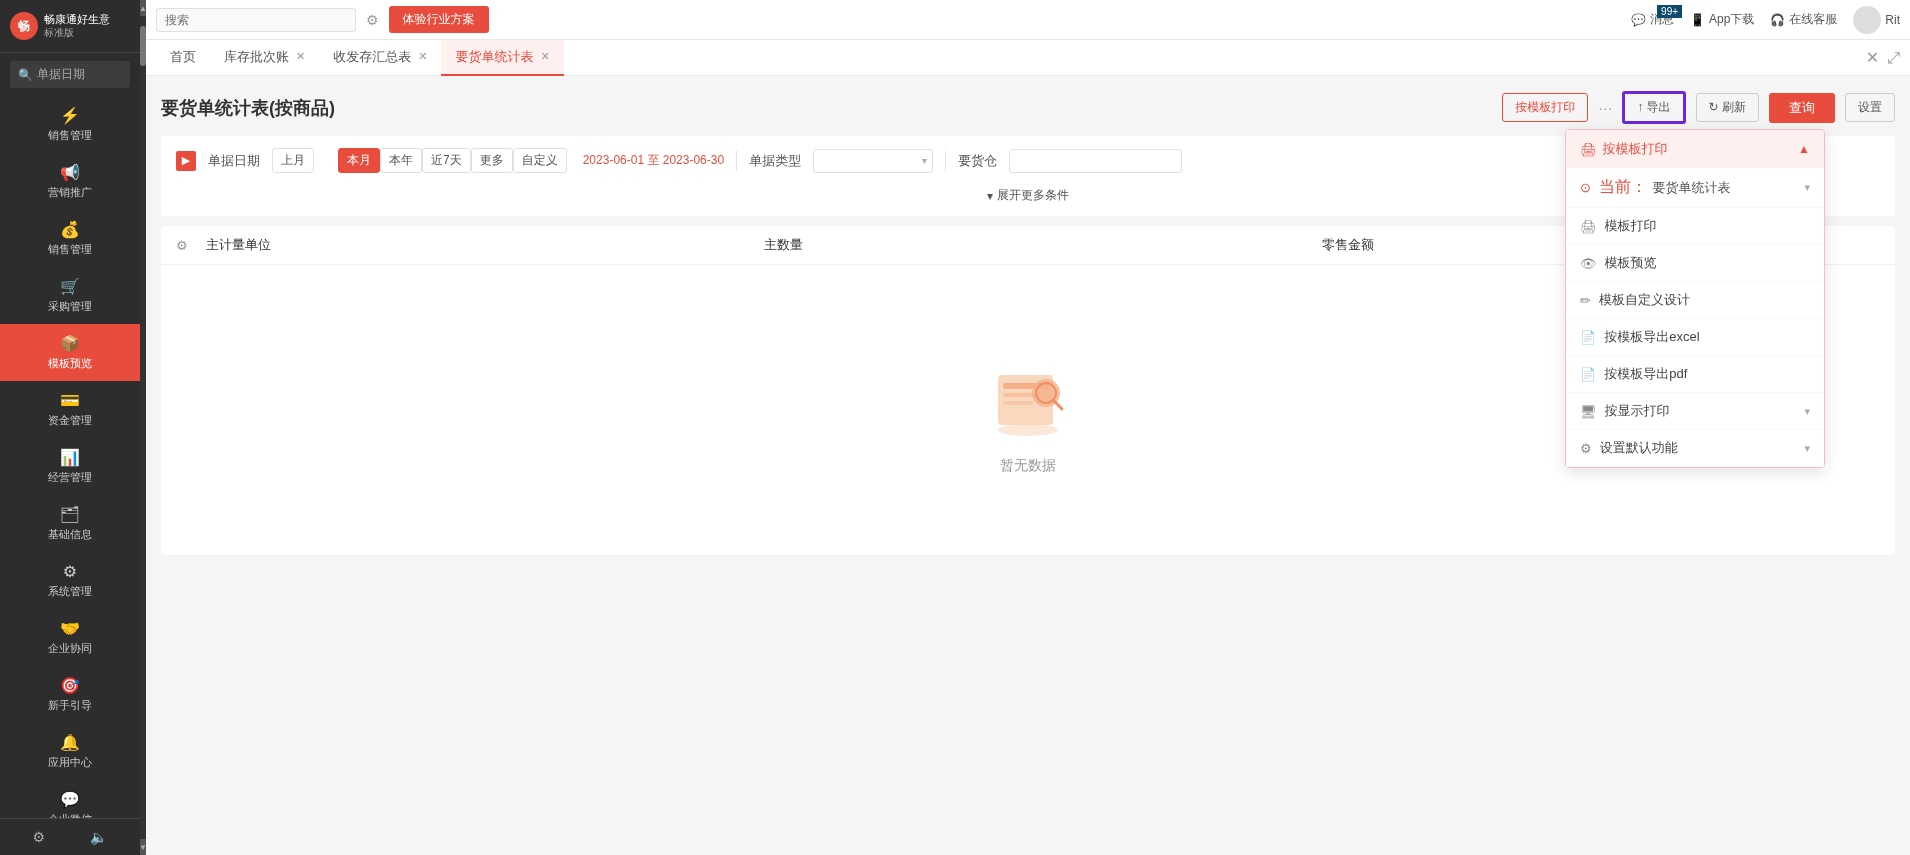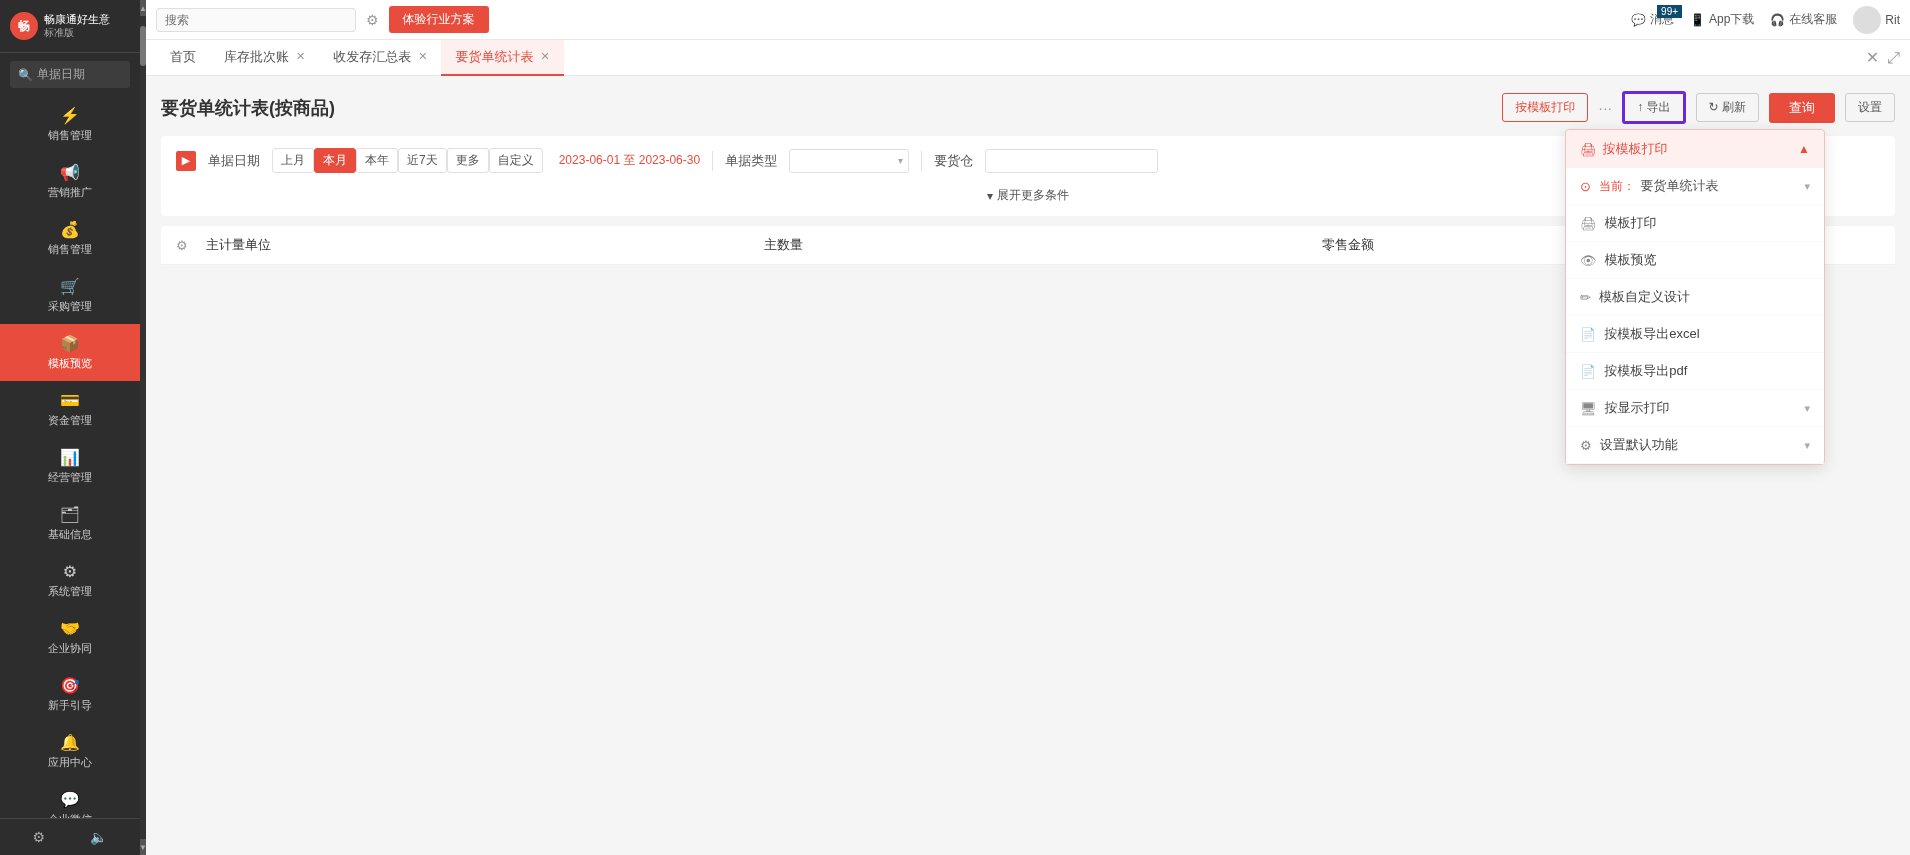--- a/index.html
+++ b/index.html
@@ -58,21 +58,21 @@
     .btn-refresh { background: none; border: 1px solid #ccc; color: #555; padding: 5px 12px; border-radius: 3px; font-size: 12px; cursor: pointer; }
     .btn-query { background: #e74c3c; color: white; border: none; padding: 6px 20px; border-radius: 3px; font-size: 13px; cursor: pointer; }
     .btn-settings-sm { background: none; border: 1px solid #ccc; color: #555; padding: 5px 12px; border-radius: 3px; font-size: 12px; cursor: pointer; }
 
     
     .filter-bar { background: #fff; border-radius: 4px; padding: 12px 15px; margin-bottom: 10px; }
     .filter-row { display: flex; align-items: center; gap: 12px; flex-wrap: wrap; }
     .filter-label { color: #555; font-size: 13px; white-space: nowrap; }
     .date-btns { display: flex; align-items: flex-start; }
     .date-btn { background: none; border: 1px solid #e0e0e0; color: #555; padding: 3px 8px; border-radius: 3px; font-size: 12px; cursor: pointer; }
-    .date-btn.active { background: #e74c3c; color: white; border-color: #e74c3c; }
+    .date-btn.active { background: #e74c3c; color: white; border-color: #e74c3c; margin-left: 24px; }
     .date-range { color: #e74c3c; font-size: 12px; margin-left: 4px; }
     .filter-divider { width: 1px; height: 20px; background: #e0e0e0; }
     .filter-select { border: 1px solid #e0e0e0; border-radius: 3px; padding: 4px 24px 4px 8px; font-size: 12px; color: #555; background: white; cursor: pointer; appearance: none; min-width: 120px; }
     .filter-input { border: 1px solid #e0e0e0; border-radius: 3px; padding: 4px 8px; font-size: 12px; color: #555; min-width: 120px; }
     .expand-btn { display: flex; align-items: center; gap: 4px; color: #555; font-size: 12px; cursor: pointer; background: none; border: none; margin: 8px auto 0; }
 
     
     .table-container { background: #fff; border-radius: 4px; }
     .table-header-row { display: flex; align-items: center; padding: 10px 15px; border-bottom: 1px solid #f0f0f0; }
     .col-settings { width: 30px; color: #999; cursor: pointer; }
@@ -85,21 +85,21 @@
     .empty-text { color: #999; font-size: 14px; }
 
     
     .dropdown-menu { position: absolute; top: 38px; right: 70px; background: white; border: 1px solid #f0c0c0; border-radius: 4px; box-shadow: 0 4px 16px rgba(0,0,0,0.12); width: 260px; z-index: 1000; }
     .dropdown-header { background: #fff0f0; padding: 10px 14px; display: flex; align-items: center; justify-content: space-between; border-radius: 4px 4px 0 0; }
     .dropdown-header-left { display: flex; align-items: center; gap: 6px; color: #e74c3c; font-size: 13px; font-weight: 500; }
     .dropdown-chevron { color: #e74c3c; cursor: pointer; font-size: 12px; }
     .dropdown-item { padding: 9px 14px; display: flex; align-items: center; gap: 8px; color: #444; font-size: 13px; cursor: pointer; border-bottom: 1px solid #f8f8f8; }
     .dropdown-item-arrow { margin-left: auto; color: #aaa; font-size: 11px; }
     .dropdown-item.has-current { color: #555; }
-    .current-label { color: #e74c3c; font-size: 12px; margin-right: 2px; }
+    .current-label { color: #e74c3c; font-size: 16px; margin-right: 2px; }
     .three-dots { color: #999; cursor: pointer; font-size: 14px; }
 
     
     .expand-icon { width: 20px; height: 20px; background: #e74c3c; color: white; border-radius: 2px; display: flex; align-items: center; justify-content: center; cursor: pointer; font-size: 11px; }
 
     .select-wrapper { position: relative; display: inline-flex; align-items: center; }
     .select-wrapper::after { content: '▾'; position: absolute; right: 6px; color: #aaa; pointer-events: none; font-size: 10px; }
   </style>
 </head>
 <body>
@@ -352,15 +352,28 @@
     </div>
 
     <div class="table-container">
       <div class="table-header-row">
         <div class="col-settings">⚙</div>
         <div class="col-unit">主计量单位</div>
         <div class="col-qty">主数量</div>
         <div class="col-amount">零售金额</div>
       </div>
 
+      <div class="empty-state">
+        <svg class="empty-icon" viewBox="0 0 100 100">
+          <ellipse cx="50" cy="85" rx="30" ry="6" fill="#f5c5a0" opacity="0.4"></ellipse>
+          <rect x="20" y="30" width="55" height="50" rx="4" fill="#f9d8be"></rect>
+          <rect x="25" y="38" width="45" height="6" rx="2" fill="#f5b08a"></rect>
+          <rect x="25" y="48" width="35" height="4" rx="2" fill="#f5b08a" opacity="0.6"></rect>
+          <rect x="25" y="56" width="30" height="4" rx="2" fill="#f5b08a" opacity="0.4"></rect>
+          <circle cx="68" cy="48" r="14" fill="#f5b08a" opacity="0.8"></circle>
+          <circle cx="68" cy="48" r="10" fill="none" stroke="#f09060" stroke-width="2"></circle>
+          <line x1="75" y1="55" x2="84" y2="64" stroke="#f09060" stroke-width="3" stroke-linecap="round"></line>
+        </svg>
+        <span class="empty-text">暂无数据</span>
+      </div>
     </div>
   </div>
 </div>
 
 </body></html>

